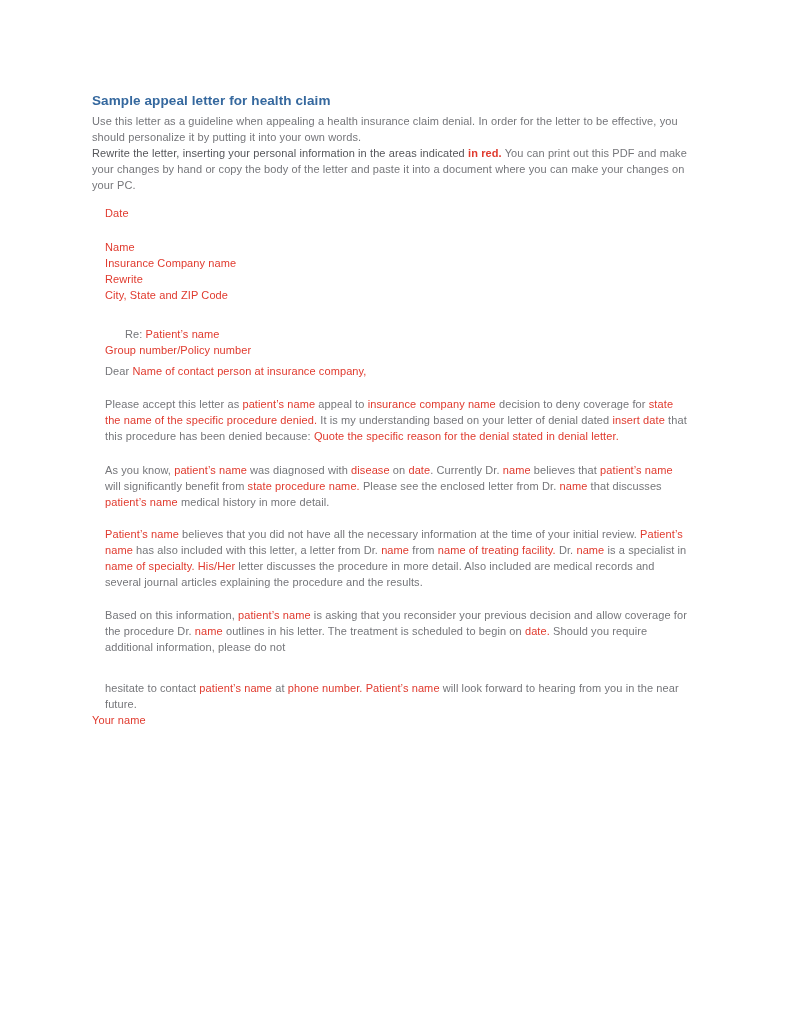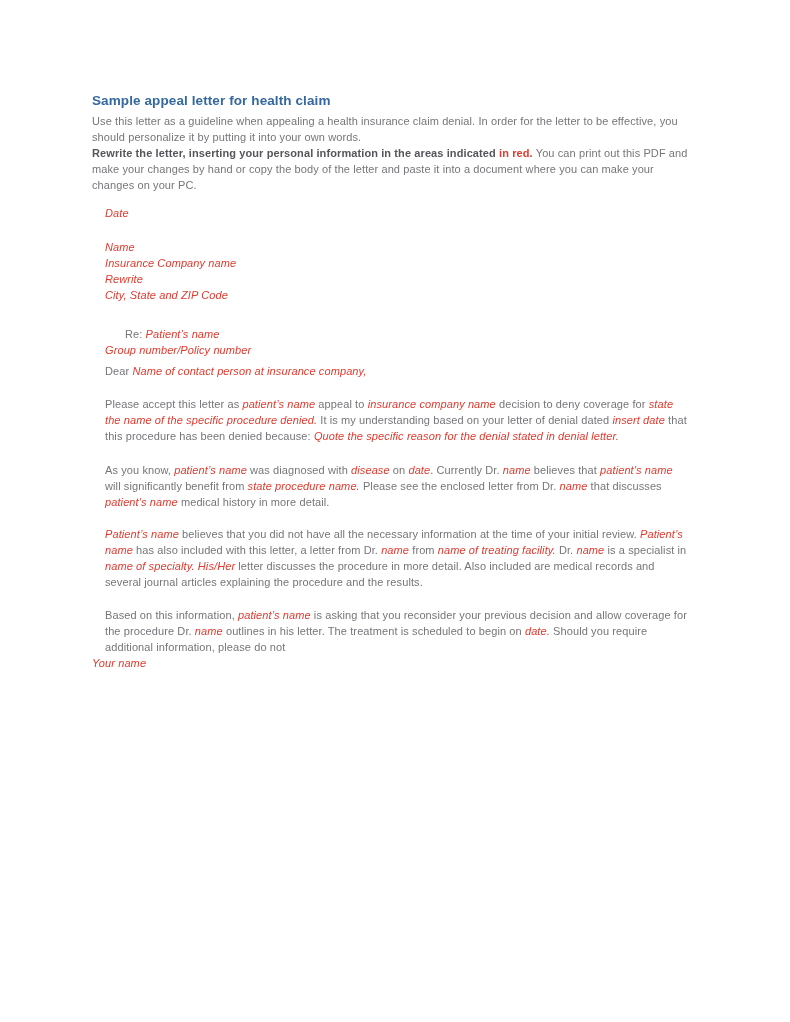--- a/index.html
+++ b/index.html
@@ -30,22 +30,22 @@
   }
   .letter-blocks{width:602px;}
   .block{
     font-size:11px;
     line-height:16px;
     color:var(--gray);
     letter-spacing:0.1px;
   }
   .block.indent{margin-left:13px; width:586px;}
   .seg-gray{color:var(--gray);}
-  .seg-red{color:var(--red);font-style:italic;}
-  .seg-graybold{color:var(--gray-bold);font-weight:700;}
+  .seg-red{color:var(--red);}
+  .seg-graybold{color:var(--gray-bold);font-weight:400;}
   .seg-redbold{color:var(--red);font-weight:700;}
 </style>
 </head>
 <body>
 
 <div class="page">
   <h1 class="doc-title">Sample appeal letter for health claim</h1>
   <div class="letter-blocks">
       <div class="block"><span class="seg-gray">Use this letter as a guideline when appealing a health insurance claim denial. In order for the letter to be effective, you should personalize it by putting it into your own words.</span><br><span class="seg-graybold">Rewrite the letter, inserting your personal information in the areas indicated </span><span class="seg-redbold">in red.</span><span class="seg-gray"> You can print out this PDF and make your changes by hand or copy the body of the letter and paste it into a document where you can make your changes on your PC.</span></div>
       <div class="block indent" style="margin-top: 12px;"><span class="seg-red">Date</span></div>
@@ -53,15 +53,16 @@
       <div class="block indent"><span class="seg-red">Insurance Company name</span></div>
       <div class="block indent"><span class="seg-red">Rewrite</span></div>
       <div class="block indent"><span class="seg-red">City, State and ZIP Code</span></div>
       <div class="block indent" style="margin-top: 23px; padding-left: 20px;"><span class="seg-gray">Re: </span><span class="seg-red">Patient’s name</span></div>
       <div class="block indent"><span class="seg-red">Group number/Policy number</span></div>
       <div class="block indent" style="margin-top: 5px;"><span class="seg-gray">Dear </span><span class="seg-red">Name of contact person at insurance company,</span></div>
       <div class="block indent" style="margin-top: 17px;"><span class="seg-gray">Please accept this letter as </span><span class="seg-red">patient’s name</span><span class="seg-gray"> appeal to </span><span class="seg-red">insurance company name</span><span class="seg-gray"> decision to deny coverage for </span><span class="seg-red">state the name of the specific procedure denied.</span><span class="seg-gray"> It is my understanding based on your letter of denial dated </span><span class="seg-red">insert date</span><span class="seg-gray"> that this procedure has been denied because: </span><span class="seg-red">Quote the specific reason for the denial stated in denial letter.</span></div>
       <div class="block indent" style="margin-top: 18px;"><span class="seg-gray">As you know, </span><span class="seg-red">patient’s name</span><span class="seg-gray"> was diagnosed with </span><span class="seg-red">disease</span><span class="seg-gray"> on </span><span class="seg-red">date</span><span class="seg-gray">. Currently Dr. </span><span class="seg-red">name</span><span class="seg-gray"> believes that </span><span class="seg-red">patient’s name</span><span class="seg-gray"> will significantly benefit from </span><span class="seg-red">state procedure name.</span><span class="seg-gray"> Please see the enclosed letter from Dr. </span><span class="seg-red">name</span><span class="seg-gray"> that discusses </span><span class="seg-red">patient’s name</span><span class="seg-gray"> medical history in more detail.</span></div>
       <div class="block indent" style="margin-top: 16px;"><span class="seg-red">Patient’s name</span><span class="seg-gray"> believes that you did not have all the necessary information at the time of your initial review. </span><span class="seg-red">Patient’s name</span><span class="seg-gray"> has also included with this letter, a letter from Dr. </span><span class="seg-red">name</span><span class="seg-gray"> from </span><span class="seg-red">name of treating facility.</span><span class="seg-gray"> Dr. </span><span class="seg-red">name</span><span class="seg-gray"> is a specialist in </span><span class="seg-red">name of specialty.</span><span class="seg-gray"> </span><span class="seg-red">His/Her</span><span class="seg-gray"> letter discusses the procedure in more detail. Also included are medical records and several journal articles explaining the procedure and the results.</span></div>
       <div class="block indent" style="margin-top: 17px;"><span class="seg-gray">Based on this information, </span><span class="seg-red">patient’s name</span><span class="seg-gray"> is asking that you reconsider your previous decision and allow coverage for the procedure Dr. </span><span class="seg-red">name</span><span class="seg-gray"> outlines in his letter. The treatment is scheduled to begin on </span><span class="seg-red">date.</span><span class="seg-gray"> Should you require additional information, please do not</span></div>
+      <div class="block indent" style="margin-top: 25px;"><span class="seg-gray">hesitate to contact </span><span class="seg-red">patient’s name</span><span class="seg-gray"> at </span><span class="seg-red">phone number.</span><span class="seg-gray"> </span><span class="seg-red">Patient’s name</span><span class="seg-gray"> will look forward to hearing from you in the near future.</span></div>
       <div class="block"><span class="seg-red">Your name</span></div>
     </div>
 </div>
 
 </body></html>

